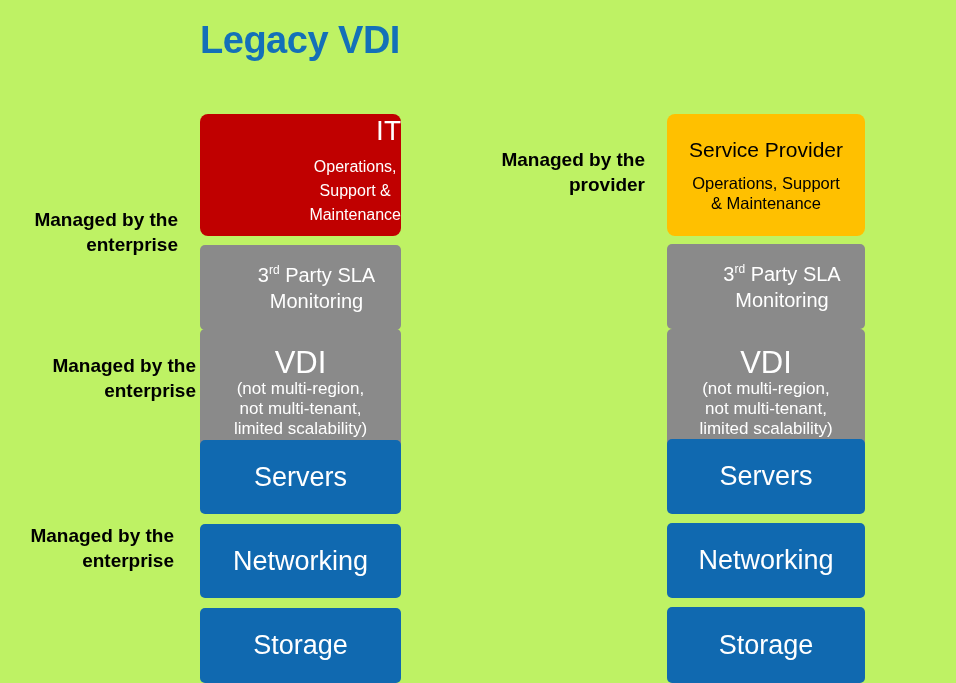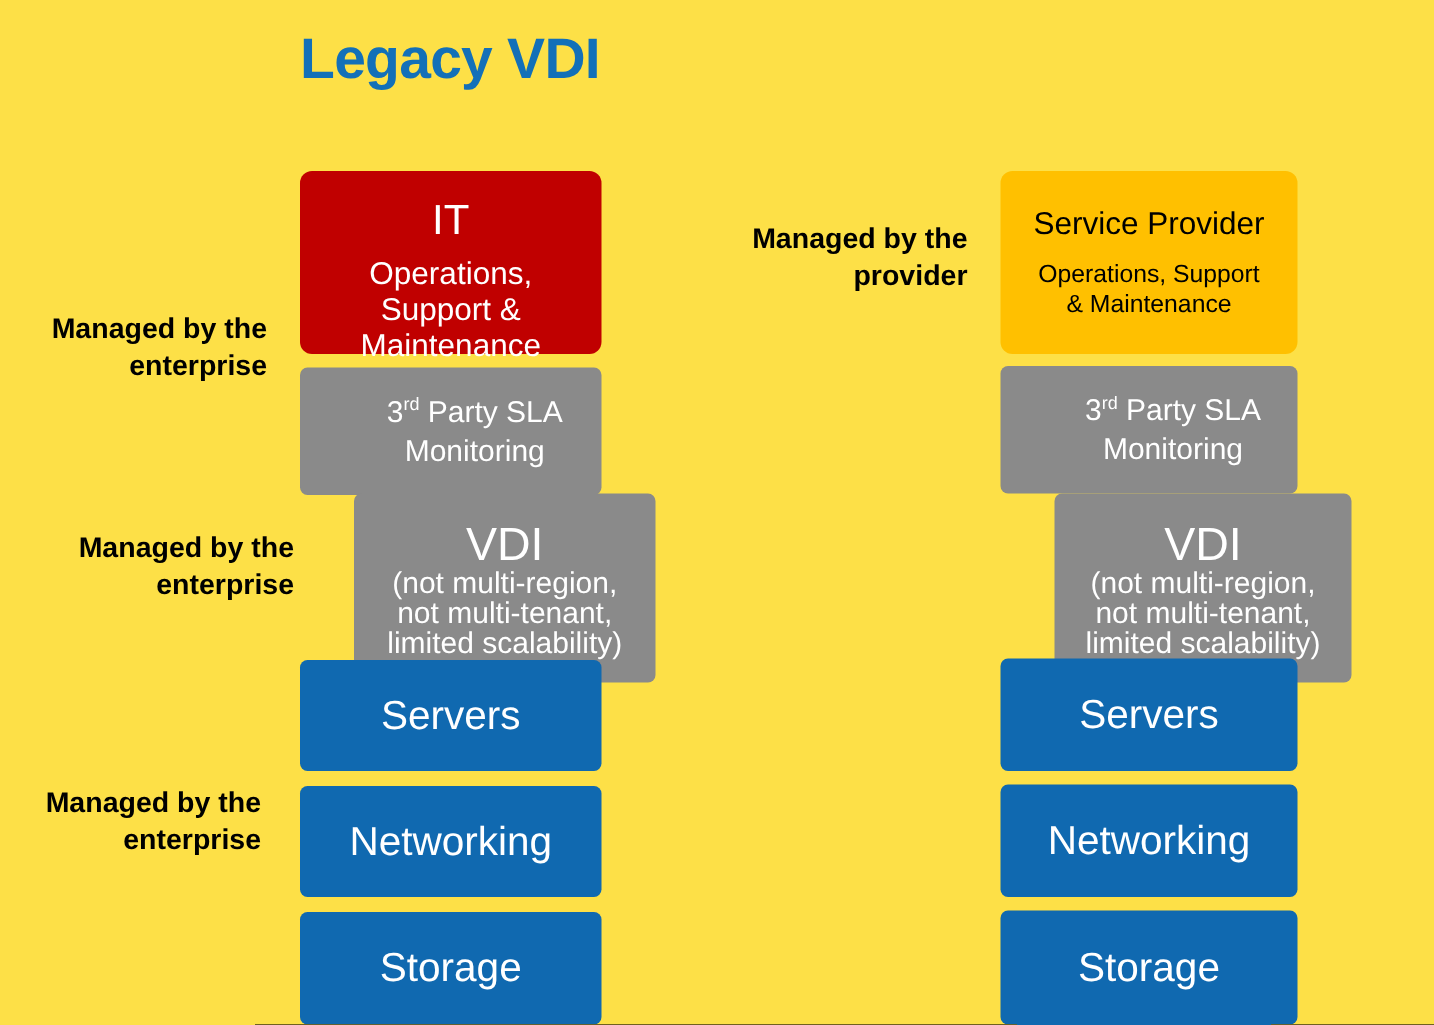--- a/index.html
+++ b/index.html
@@ -1,46 +1,46 @@
 <!DOCTYPE html>
 <html><head>
 <meta charset="utf-8">
 <style>
   html,body{margin:0;padding:0;background:#000;}
   .canvas{
-    position:relative;width:956px;height:683px;background:#fde047;overflow:hidden;
+    position:relative;width:956px;height:683px;background:#bef264;overflow:hidden;
     font-family:"Liberation Sans","DejaVu Sans",sans-serif;
   }
   .col-title{
     position:absolute;top:18px;height:44px;line-height:44px;
     font-size:38px;font-weight:bold;text-align:center;letter-spacing:-0.5px;
   }
   .col-title.left{left:188px;width:224px;}
   .col-title.right{left:652px;width:224px;}
 
   .box{position:absolute;box-sizing:border-box;display:flex;flex-direction:column;
        align-items:center;justify-content:center;text-align:center;}
   .colL{left:200px;width:201px;}
   .colR{left:667px;width:198px;}
 
   .top-box{border-radius:8px;top:114px;height:122px;}
-  .top-box.red{justify-content:flex-start;padding-top:17px;}
+  .top-box.red{justify-content:flex-start;padding-top:1px;align-items:flex-end;}
   .top-box.red .heading{font-size:28px;line-height:32px;font-weight:normal;}
-  .top-box.red .body{margin-top:8px;font-size:21px;line-height:24px;white-space:pre-line;}
+  .top-box.red .body{margin-top:8px;font-size:16px;line-height:24px;white-space:pre-line;}
   .top-box.yellow .heading{font-size:21px;line-height:26px;}
   .top-box.yellow .body{margin-top:10px;font-size:16.5px;line-height:20px;white-space:pre-line;}
 
   .sla-box{border-radius:5px;height:85px;font-size:20px;line-height:26px;color:#fff;padding-left:32px;}
   .sla-box sup{font-size:12px;line-height:0;}
   .sla-left{top:245px;}
   .sla-right{top:244px;}
 
-  .vdi-box{border-radius:5px;top:329px;height:126px;color:#fff;margin-left:36px;}
+  .vdi-box{border-radius:5px;top:329px;height:126px;color:#fff;}
   .vdi-box .heading{font-size:31px;line-height:33px;}
-  .vdi-box .sub{font-size:20px;line-height:20px;white-space:pre-line;}
+  .vdi-box .sub{font-size:17px;line-height:20px;white-space:pre-line;}
 
   .infra-box{border-radius:5px;color:#fff;font-size:27px;}
   .srv-l{top:440px;height:74px;}  .net-l{top:524px;height:74px;}  .sto-l{top:608px;height:75px;}
   .srv-r{top:439px;height:75px;}  .net-r{top:523px;height:75px;}  .sto-r{top:607px;height:76px;}
 
   
   .ghost{
     position:absolute;font-weight:bold;font-size:19px;line-height:25px;
     text-align:right;white-space:pre-line;
   }

